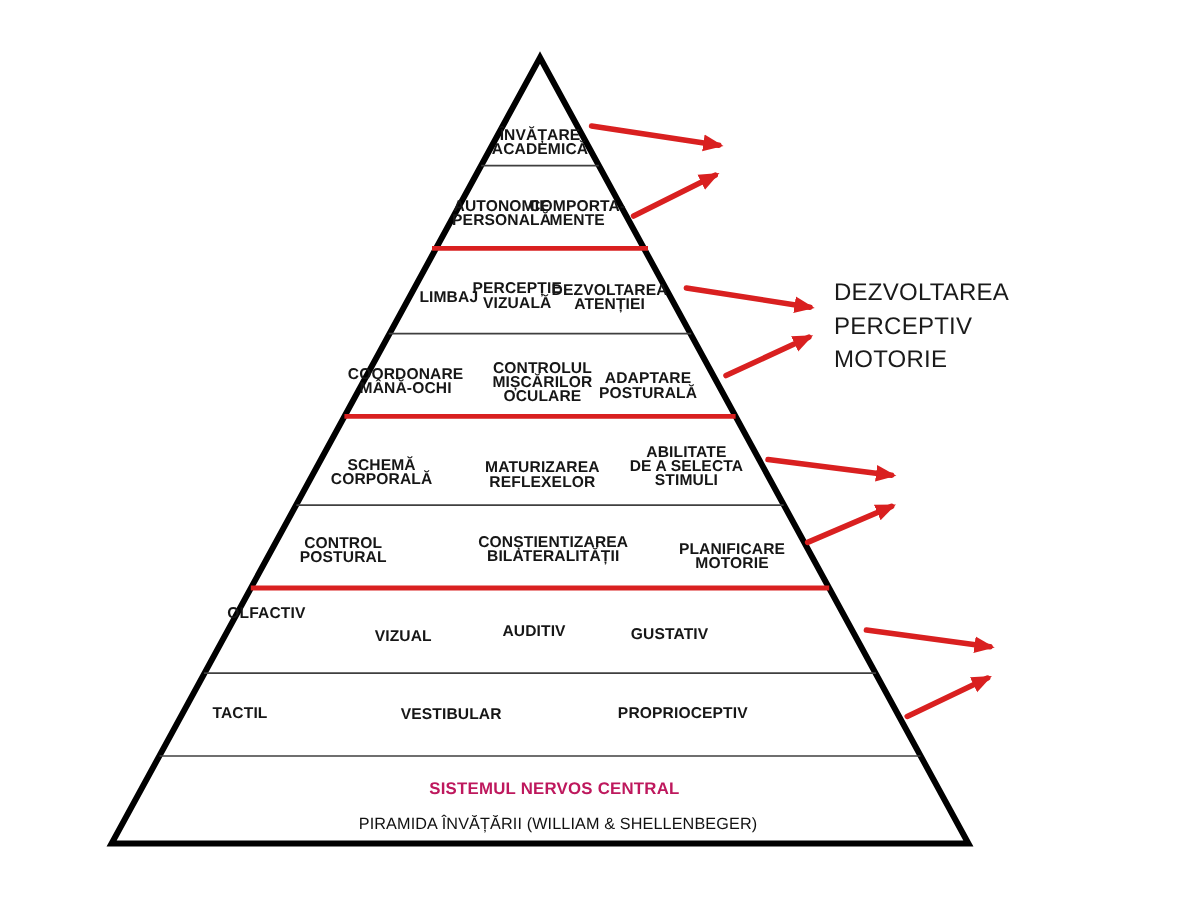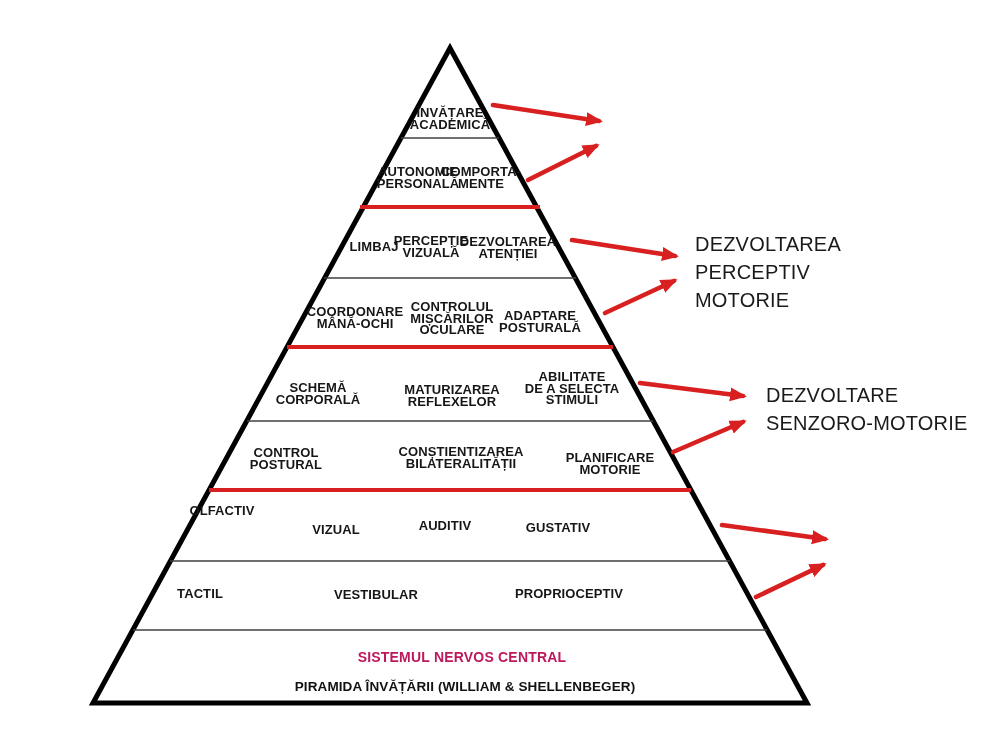--- a/index.html
+++ b/index.html
@@ -31,21 +31,21 @@
     transform: translate(-50%, -50%);
     font-weight: 700;
     font-size: 14px;
     letter-spacing: 0.2px;
     white-space: nowrap;
     color: #be185d;
   }
   .base-line-2 {
     position: absolute;
     transform: translate(-50%, -50%);
-    font-weight: 700;
+    font-weight: 400;
     font-size: 13.5px;
     letter-spacing: 0.1px;
     white-space: nowrap;
     color: #111;
   }
 
   
   .side-label {
     position: absolute;
     font-weight: 400;
@@ -110,21 +110,21 @@
 PERSONALĂ</div>
   <div class="cell" style="left:481px; top:177px">COMPORTA-
 MENTE</div>
 
   <div class="cell" style="left:374px; top:247px">LIMBAJ</div>
   <div class="cell" style="left:431px; top:246px">PERCEPȚIE
 VIZUALĂ</div>
   <div class="cell" style="left:508px; top:247px">DEZVOLTAREA
 ATENȚIEI</div>
 
-  <div class="cell" style="left:355px; top:317px">COORDONARE
+  <div class="cell" style="left:338px; top:317px">COORDONARE
 MÂNĂ-OCHI</div>
   <div class="cell" style="left:452px; top:318px">CONTROLUL
 MIȘCĂRILOR
 OCULARE</div>
   <div class="cell" style="left:540px; top:321px">ADAPTARE
 POSTURALĂ</div>
 
   <div class="cell" style="left:318px; top:393px">SCHEMĂ
 CORPORALĂ</div>
   <div class="cell" style="left:452px; top:395px">MATURIZAREA
@@ -148,16 +148,14 @@
   <div class="cell" style="left:200px; top:594px">TACTIL</div>
   <div class="cell" style="left:376px; top:595px">VESTIBULAR</div>
   <div class="cell" style="left:569px; top:594px">PROPRIOCEPTIV</div>
 
   <div class="base-line-1" style="left:462px; top:657px">SISTEMUL NERVOS CENTRAL</div>
   <div class="base-line-2" style="left:465px; top:686px">PIRAMIDA ÎNVĂȚĂRII (WILLIAM &amp; SHELLENBEGER)</div>
 
   <div class="side-label" style="left:695px; top:230px">DEZVOLTAREA
 PERCEPTIV
 MOTORIE</div>
-  <div class="side-label" style="left:766px; top:381px">DEZVOLTARE
-SENZORO-MOTORIE</div>
 
 </div>
 
 </body></html>

